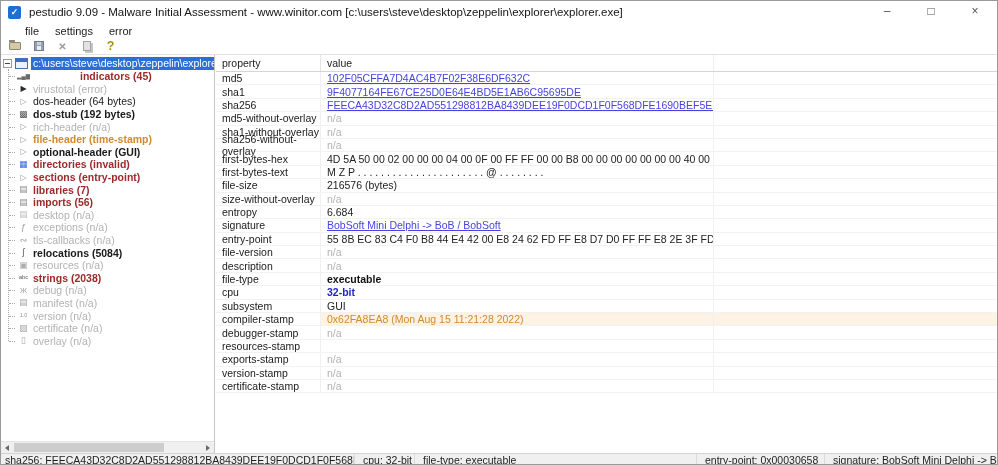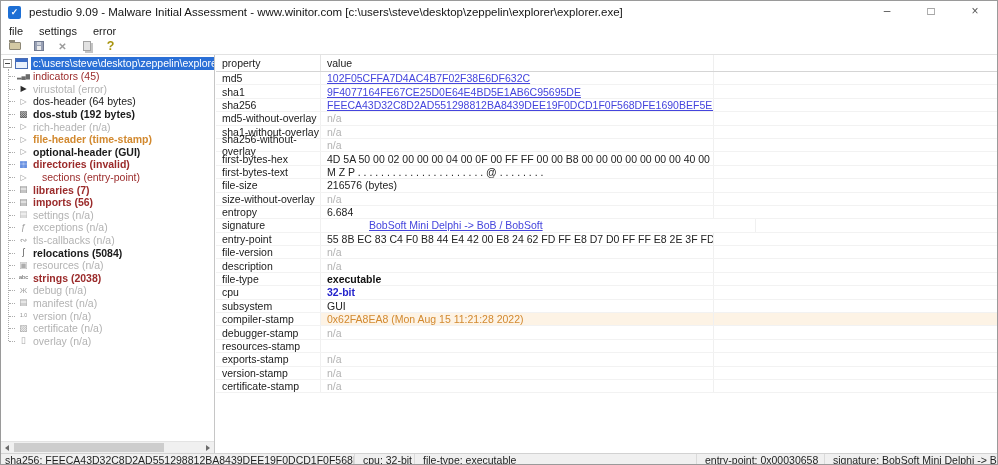--- a/index.html
+++ b/index.html
@@ -9,21 +9,21 @@
     font-family:"Liberation Sans", sans-serif; font-size:11px; color:#111;
     border:1px solid #9a9a9a;
   }
   
   .titlebar { height:22px; display:flex; align-items:center; background:#fff; }
   .app-icon { width:13px; height:13px; margin:0 8px 0 7px; background:#1d6fd5; border-radius:2px;
               color:#fff; font-size:9px; line-height:13px; text-align:center; font-weight:bold; flex:0 0 13px;}
   .title { font-size:11.5px; color:#141414; white-space:nowrap; overflow:hidden; flex:1; }
   .wctl { width:44px; height:22px; line-height:21px; text-align:center; font-size:12px; color:#555; }
   
-  .menubar { height:15px; display:flex; align-items:center; padding-left:8px; gap:16px; }
+  .menubar { height:15px; display:flex; align-items:center; padding-left:24px; gap:16px; }
   .menu-item { color:#222; }
   
   .toolbar { height:17px; display:flex; align-items:center; padding-left:5px; gap:7px; border-bottom:1px solid #e2e2e2; }
   .tbtn { display:inline-flex; align-items:center; justify-content:center; width:17px; height:15px; }
   .shape { display:inline-block; }
   .s-open { position:relative; width:12px; height:8px; background:#d4caa4; border:1px solid #8d8876; border-radius:1px; }
   .s-open::before { content:""; position:absolute; top:-3px; left:-1px; width:6px; height:2px; background:#8d8876; }
   .s-save { position:relative; width:10px; height:10px; background:#99a1b5; border:1px solid #717a90; }
   .s-save::before { content:""; position:absolute; left:2px; top:0; width:4px; height:3px; background:#cdd2dc; }
   .s-save::after  { content:""; position:absolute; left:2px; bottom:0; width:4px; height:4px; background:#ececec; }
@@ -118,21 +118,21 @@
   <div class="tree-panel">
     <div class="tree-view" id="tree">
         <div class="tree-root">
           <span class="expander"></span>
           <span class="exe-icon"></span>
           <span class="root-label" style="background: rgb(42, 111, 214);">c:\users\steve\desktop\zeppelin\explorer\explorer.exe</span>
         </div>
         <div class="tree-items">
           <div class="tree-item">
             <span class="ticon" style="color: rgb(107, 107, 107); font-size: 6px;">▂▄▆</span>
-            <span class="tlabel" style="color: rgb(155, 43, 43); font-weight: normal;">indicators (45)</span>
+            <span class="tlabel" style="color: rgb(155, 43, 43); font-weight: bold; margin-left: 47px;">indicators (45)</span>
           </div>
           <div class="tree-item">
             <span class="ticon" style="color: rgb(43, 43, 43); font-size: 8px;">▶</span>
             <span class="tlabel" style="color: rgb(178, 178, 178);">virustotal (error)</span>
           </div>
           <div class="tree-item">
             <span class="ticon" style="color: rgb(154, 154, 154); font-size: 8px;">▷</span>
             <span class="tlabel" style="color: rgb(26, 26, 26); font-weight: normal;">dos-header (64 bytes)</span>
           </div>
           <div class="tree-item">
@@ -150,33 +150,33 @@
           <div class="tree-item">
             <span class="ticon" style="color: rgb(154, 154, 154); font-size: 8px;">▷</span>
             <span class="tlabel" style="color: rgb(26, 26, 26); font-weight: bold;">optional-header (GUI)</span>
           </div>
           <div class="tree-item">
             <span class="ticon" style="color: rgb(58, 111, 216); font-size: 9px;">▦</span>
             <span class="tlabel" style="color: rgb(155, 43, 43); font-weight: bold;">directories (invalid)</span>
           </div>
           <div class="tree-item">
             <span class="ticon" style="color: rgb(154, 154, 154); font-size: 8px;">▷</span>
-            <span class="tlabel" style="color: rgb(155, 43, 43); font-weight: normal; margin-left: 9px;">sections (entry-point)</span>
+            <span class="tlabel" style="color: rgb(155, 43, 43); font-weight: bold;">sections (entry-point)</span>
           </div>
           <div class="tree-item">
             <span class="ticon" style="color: rgb(143, 143, 143); font-size: 9px;">▤</span>
             <span class="tlabel" style="color: rgb(155, 43, 43); font-weight: bold;">libraries (7)</span>
           </div>
           <div class="tree-item">
             <span class="ticon" style="color: rgb(143, 143, 143); font-size: 9px;">▤</span>
             <span class="tlabel" style="color: rgb(155, 43, 43); font-weight: bold;">imports (56)</span>
           </div>
           <div class="tree-item">
             <span class="ticon" style="color: rgb(189, 189, 189); font-size: 9px;">▤</span>
-            <span class="tlabel" style="color: rgb(178, 178, 178);">settings (n/a)</span>
+            <span class="tlabel" style="color: rgb(178, 178, 178);">desktop (n/a)</span>
           </div>
           <div class="tree-item">
             <span class="ticon" style="color: rgb(154, 154, 154); font-size: 9px;">ƒ</span>
             <span class="tlabel" style="color: rgb(178, 178, 178);">exceptions (n/a)</span>
           </div>
           <div class="tree-item">
             <span class="ticon" style="color: rgb(154, 154, 154); font-size: 9px;">∾</span>
             <span class="tlabel" style="color: rgb(178, 178, 178);">tls-callbacks (n/a)</span>
           </div>
           <div class="tree-item">
@@ -281,21 +281,21 @@
           <span class="vcell v-na" style="color: rgb(178, 178, 178);">n/a</span>
           <span class="fcell"></span>
         </div>
         <div class="trow">
           <span class="pcell">entropy</span>
           <span class="vcell v-normal" style="color: rgb(34, 34, 34);">6.684</span>
           <span class="fcell"></span>
         </div>
         <div class="trow">
           <span class="pcell">signature</span>
-          <span class="vcell v-link" style="color: rgb(69, 69, 221); margin-left: 42px;">BobSoft Mini Delphi -&gt; BoB / BobSoft</span>
+          <span class="vcell v-link" style="color: rgb(69, 69, 221);">BobSoft Mini Delphi -&gt; BoB / BobSoft</span>
           <span class="fcell"></span>
         </div>
         <div class="trow">
           <span class="pcell">entry-point</span>
           <span class="vcell v-normal" style="color: rgb(34, 34, 34);">55 8B EC 83 C4 F0 B8 44 E4 42 00 E8 24 62 FD FF E8 D7 D0 FF FF E8 2E 3F FD FF 8B C0 00 00 00 00 00</span>
           <span class="fcell"></span>
         </div>
         <div class="trow">
           <span class="pcell">file-version</span>
           <span class="vcell v-na" style="color: rgb(178, 178, 178);">n/a</span>

